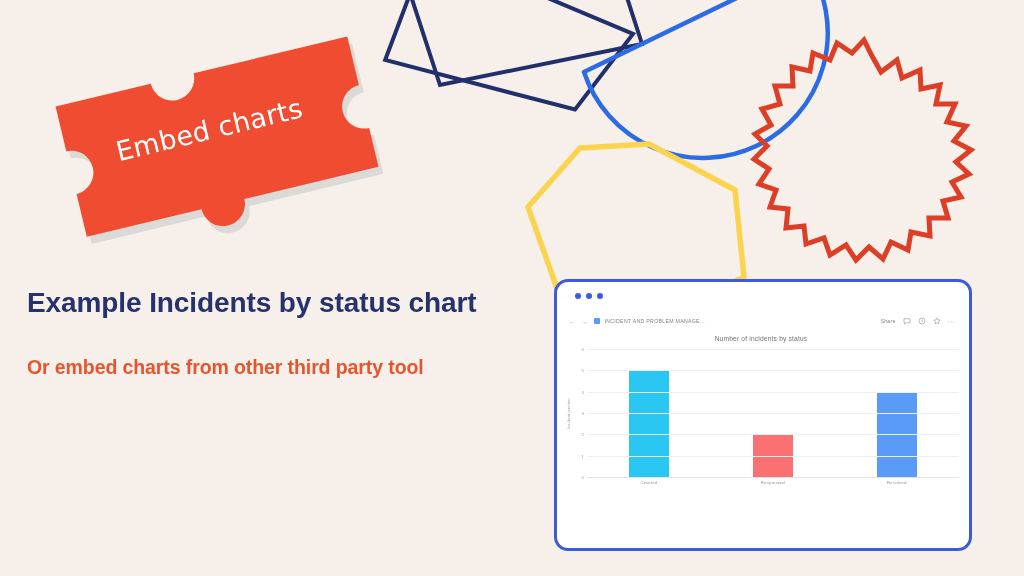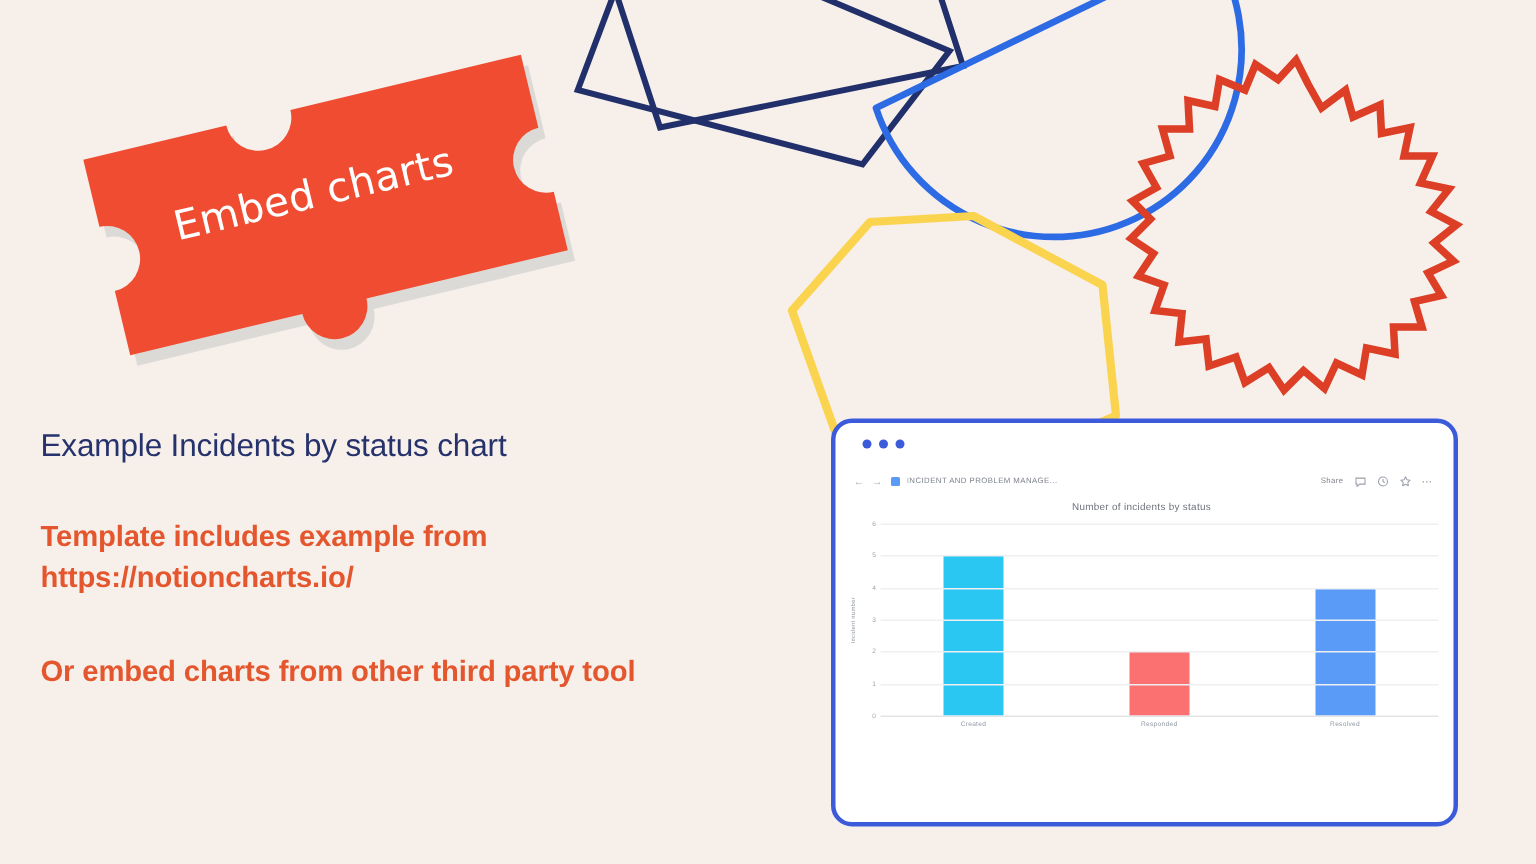--- a/index.html
+++ b/index.html
@@ -51,22 +51,22 @@
 
   
   .copy {
     position: absolute;
     left: 27px;
     top: 285px;
     width: 500px;
   }
   .copy-title {
     color: #26326B;
-    font-size: 21px;
-    font-weight: normal;
+    font-size: 28px;
+    font-weight: bold;
     margin: 0 0 34px 0;
     line-height: 1.25;
     letter-spacing: -0.1px;
   }
   .copy-body {
     color: #E4572E;
     font-size: 19.5px;
     font-weight: bold;
     margin: 0 0 36px 0;
     line-height: 1.38;
@@ -314,21 +314,20 @@
                L 20 156
                a 22 22 0 0 0 0 -44
                Z" fill="#EF4C32"></path>
     </g>
   </svg>
   <div class="puzzle-label">Embed charts</div>
 </div>
 
 <div class="copy">
   <h1 class="copy-title">Example Incidents by status chart</h1>
-  <p class="copy-body">Template includes example from https://notioncharts.io/</p>
   <p class="copy-body">Or embed charts from other third party tool</p>
 </div>
 
 <div class="window">
 
   <div class="window-titlebar">
     <span class="dot"></span>
     <span class="dot"></span>
     <span class="dot"></span>
   </div>

